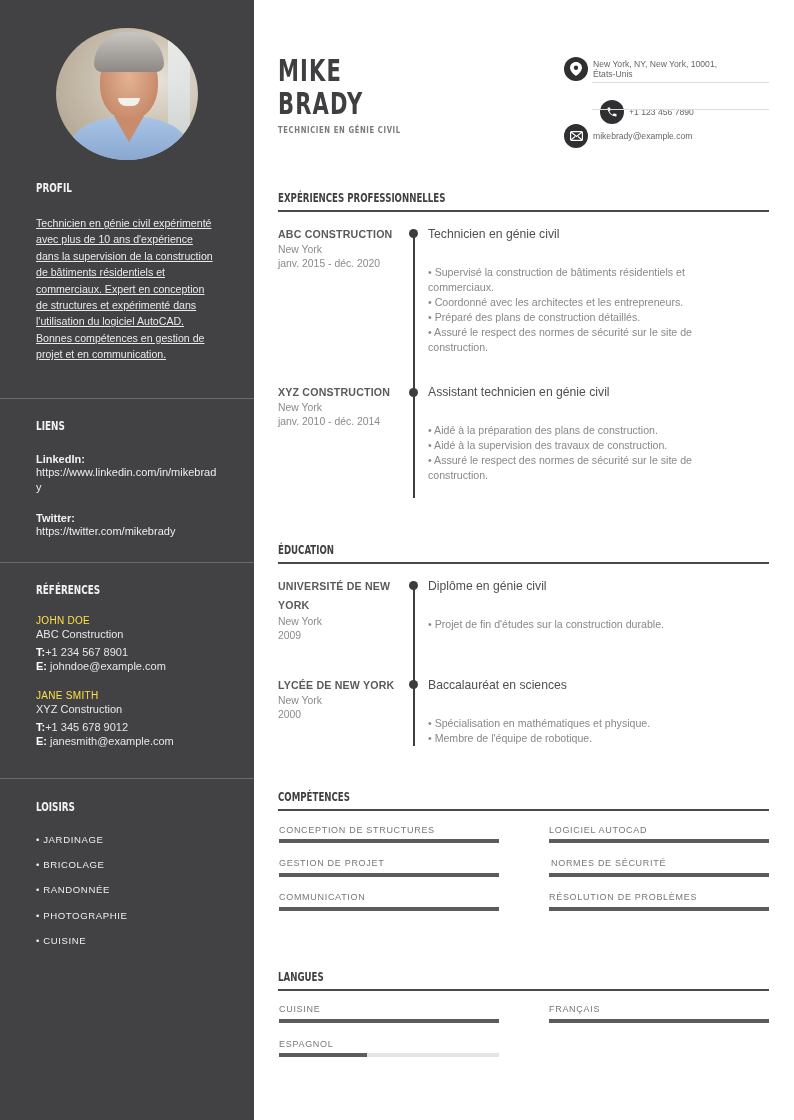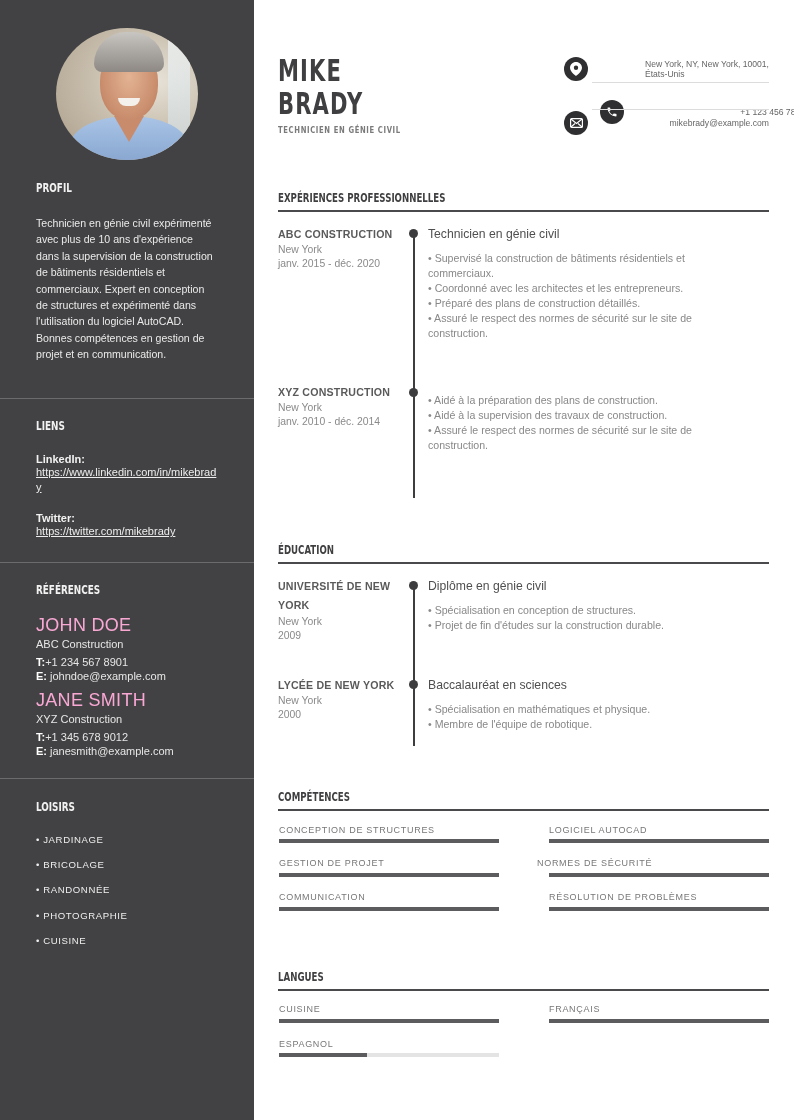--- a/index.html
+++ b/index.html
@@ -20,58 +20,58 @@
     .photo .face { position: absolute; left: 44px; top: 20px; width: 58px; height: 72px; border-radius: 46% 46% 48% 48%; background: radial-gradient(ellipse at 50% 40%, #e3b393 0%, #c88c6c 70%, #a8694f 100%); }
     .photo .smile { position: absolute; left: 62px; top: 70px; width: 22px; height: 8px; border-radius: 0 0 12px 12px; background: #f4f1ec; }
     .photo .shirt { position: absolute; left: 14px; top: 88px; width: 118px; height: 60px; border-radius: 50% 50% 0 0; background: linear-gradient(#a9c4e6, #7e9dc9); }
     .photo .collar { position: absolute; left: 58px; top: 88px; width: 30px; height: 26px; background: #c88c6c; clip-path: polygon(0 0, 100% 0, 50% 100%); }
 
     .side-heading {
       position: absolute; left: 36px; font-family: "DejaVu Sans Condensed", "DejaVu Sans", sans-serif;
       font-weight: bold; font-size: 12px; letter-spacing: 0; color: #f2f2f2; transform: scaleX(0.82); transform-origin: left center;
     }
     .side-divider { position: absolute; left: 0; width: 254px; height: 1px; background: #6b6b6d; }
-    .side-text { position: absolute; left: 36px; width: 178px; font-size: 10.6px; line-height: 16.4px; color: #eaeaea; font-family: "Liberation Sans", sans-serif; }
+    .side-text { position: absolute; left: 36px; width: 178px; font-size: 10.6px; line-height: 16.4px; color: #eaeaea; font-family: "Liberation Sans", sans-serif; text-decoration: underline; }
     .link-label { font-weight: bold; font-size: 11px; color: #f2f2f2; font-family: "Liberation Sans", sans-serif; }
-    .link-url { color: #ededed; text-decoration: underline; font-size: 11px; line-height: 15px; word-break: break-all; font-family: "Liberation Sans", sans-serif; display: block; }
-    .ref-name { font-size: 18px; color: #f9a8d4; font-family: "Liberation Sans", sans-serif; letter-spacing: 0.3px; }
+    .link-url { color: #ededed; font-size: 11px; line-height: 15px; word-break: break-all; font-family: "Liberation Sans", sans-serif; display: block; }
+    .ref-name { font-size: 10px; color: #fde047; font-family: "Liberation Sans", sans-serif; letter-spacing: 0.3px; }
     .ref-company { font-size: 11px; color: #e6e6e6; font-family: "Liberation Sans", sans-serif; margin-top: 2px; }
     .ref-line { font-size: 11px; color: #e6e6e6; font-family: "Liberation Sans", sans-serif; line-height: 14px; }
     .ref-line b { font-weight: bold; color: #fff; }
     .hobby { position: absolute; left: 36px; font-size: 9.6px; letter-spacing: 0.6px; color: #eeeeee; font-family: "Liberation Sans", sans-serif; }
 
     .main { position: absolute; left: 254px; top: 0; width: 540px; height: 1120px; }
     .name {
       position: absolute; left: 24px; top: 54px; font-family: "DejaVu Sans Condensed", "DejaVu Sans", sans-serif;
       font-weight: bold; font-size: 30px; line-height: 33px; color: #3f3f41; letter-spacing: 1.5px;
       transform: scaleX(0.78); transform-origin: left top;
     }
     .job-title {
       position: absolute; left: 24px; top: 124px; font-family: "DejaVu Sans Condensed", "DejaVu Sans", sans-serif;
       font-weight: bold; font-size: 9.5px; color: #7a7a7a; letter-spacing: 0.8px; transform: scaleX(0.8); transform-origin: left top;
     }
-    .contact-row { position: absolute; left: 310px; width: 205px; display: flex; align-items: center; justify-content: space-between; }
+    .contact-row { position: absolute; left: 310px; width: 205px; display: flex; align-items: center; }
     .contact-icon { width: 24px; height: 24px; border-radius: 50%; background: #2f2f31; flex: 0 0 24px; display: flex; align-items: center; justify-content: center; }
     .contact-text { margin-left: 5px; font-size: 8.6px; color: #666; font-family: "Liberation Sans", sans-serif; line-height: 10px; }
     .contact-sep { position: absolute; left: 338px; width: 177px; height: 1px; background: #dcdcdc; }
 
     .section-title {
       position: absolute; left: 24px; font-family: "DejaVu Sans Condensed", "DejaVu Sans", sans-serif;
       font-weight: bold; font-size: 12px; color: #3f3f41; transform: scaleX(0.8); transform-origin: left center; white-space: nowrap;
     }
     .section-rule { position: absolute; left: 24px; width: 491px; height: 1.5px; background: #4a4a4c; }
 
     .entry-left { position: absolute; left: 24px; width: 120px; font-family: "Liberation Sans", sans-serif; }
     .entry-org { font-size: 10.6px; font-weight: bold; color: #5a5a5a; letter-spacing: 0.2px; line-height: 18px; }
     .entry-sub { font-size: 10.4px; color: #8a8a8a; line-height: 14px; }
     .timeline { position: absolute; left: 159px; width: 2px; background: #3d3d3f; }
     .dot { position: absolute; left: 155px; width: 9px; height: 9px; border-radius: 50%; background: #3d3d3f; }
     .entry-right { position: absolute; left: 174px; width: 320px; font-family: "Liberation Sans", sans-serif; }
     .entry-role { font-size: 12.2px; color: #4f4f4f; line-height: 16px; }
-    .entry-bullets { margin-top: 9px; font-size: 10.6px; color: #888; line-height: 15px; }
+    .entry-bullets { margin-top: 23px; font-size: 10.6px; color: #888; line-height: 15px; }
 
     .bar-label { position: absolute; font-size: 9px; color: #777; letter-spacing: 0.7px; font-family: "Liberation Sans", sans-serif; }
     .bar-track { position: absolute; width: 220px; height: 4px; background: #e4e4e4; }
     .bar-fill { height: 4px; background: #5c5c5e; }
   </style>
 </head>
 <body>
 
 <aside class="sidebar">
   <div class="photo">
@@ -142,21 +142,21 @@
   <div class="contact-sep" style="top:82px;"></div>
   <div class="contact-row" style="top:100px;margin-left:36px;">
     <span class="contact-icon">
       <svg width="12" height="12" viewBox="0 0 24 24">
           <path d="M6.6 10.8a15.1 15.1 0 006.6 6.6l2.2-2.2c.3-.3.7-.4 1-.2 1.1.4 2.3.6 3.6.6.6 0 1 .4 1 1V20c0 .6-.4 1-1 1A17 17 0 013 4c0-.6.4-1 1-1h3.5c.6 0 1 .4 1 1 0 1.3.2 2.5.6 3.6.1.3 0 .7-.2 1l-2.3 2.2z" fill="#fff"></path>
         </svg>
     </span>
     <span class="contact-text">+1 123 456 7890</span>
   </div>
   <div class="contact-sep" style="top:109px;"></div>
-  <div class="contact-row" style="top:111px;">
+  <div class="contact-row" style="top:124px;">
     <span class="contact-icon">
       <svg width="13" height="10" viewBox="0 0 13 10">
           <rect x="0.6" y="0.6" width="11.8" height="8.8" rx="1" fill="none" stroke="#fff" stroke-width="1.2"></rect>
           <path d="M1 1l5.5 4.5L12 1M1 9l4-3.5M12 9L8 5.5" fill="none" stroke="#fff" stroke-width="1.1"></path>
         </svg>
     </span>
     <span class="contact-text">mikebrady@example.com</span>
   </div>
 
   <div class="section-title" style="top:191px;">EXPÉRIENCES PROFESSIONNELLES</div>
@@ -180,20 +180,21 @@
     </div>
   </div>
 
   <div class="entry-left" style="top:383px;">
     <div class="entry-org">XYZ CONSTRUCTION</div>
     <div class="entry-sub">New York</div>
     <div class="entry-sub">janv. 2010 - déc. 2014</div>
   </div>
   <div class="dot" style="top:388px;"></div>
   <div class="entry-right" style="top:384px;">
+    <div class="entry-role">Assistant technicien en génie civil</div>
     <div class="entry-bullets">
       <div>• Aidé à la préparation des plans de construction.</div>
       <div>• Aidé à la supervision des travaux de construction.</div>
       <div>• Assuré le respect des normes de sécurité sur le site de construction.</div>
     </div>
   </div>
 
   <div class="section-title" style="top:543px;">ÉDUCATION</div>
   <div class="section-rule" style="top:562px;"></div>
 
@@ -201,21 +202,20 @@
 
   <div class="entry-left" style="top:577px; width:118px;">
     <div class="entry-org" style="line-height:19px;">UNIVERSITÉ DE NEW YORK</div>
     <div class="entry-sub">New York</div>
     <div class="entry-sub">2009</div>
   </div>
   <div class="dot" style="top:581px;"></div>
   <div class="entry-right" style="top:578px;">
     <div class="entry-role">Diplôme en génie civil</div>
     <div class="entry-bullets">
-      <div>• Spécialisation en conception de structures.</div>
       <div>• Projet de fin d'études sur la construction durable.</div>
     </div>
   </div>
 
   <div class="entry-left" style="top:676px; width:130px;">
     <div class="entry-org">LYCÉE DE NEW YORK</div>
     <div class="entry-sub">New York</div>
     <div class="entry-sub">2000</div>
   </div>
   <div class="dot" style="top:680px;"></div>
@@ -236,21 +236,21 @@
     </div>
   <div class="bar-label" style="left:295px; top:825px;">LOGICIEL AUTOCAD</div>
   <div class="bar-track" style="left:295px; top:839px;">
       <div class="bar-fill" style="width:100%;"></div>
     </div>
 
   <div class="bar-label" style="left:25px; top:858px;">GESTION DE PROJET</div>
   <div class="bar-track" style="left:25px; top:873px;">
       <div class="bar-fill" style="width:100%;"></div>
     </div>
-  <div class="bar-label" style="left:283px; top:858px;">NORMES DE SÉCURITÉ</div>
+  <div class="bar-label" style="left:297px; top:858px;">NORMES DE SÉCURITÉ</div>
   <div class="bar-track" style="left:295px; top:873px;">
       <div class="bar-fill" style="width:100%;"></div>
     </div>
 
   <div class="bar-label" style="left:25px; top:892px;">COMMUNICATION</div>
   <div class="bar-track" style="left:25px; top:907px;">
       <div class="bar-fill" style="width:100%;"></div>
     </div>
   <div class="bar-label" style="left:295px; top:892px;">RÉSOLUTION DE PROBLÈMES</div>
   <div class="bar-track" style="left:295px; top:907px;">

